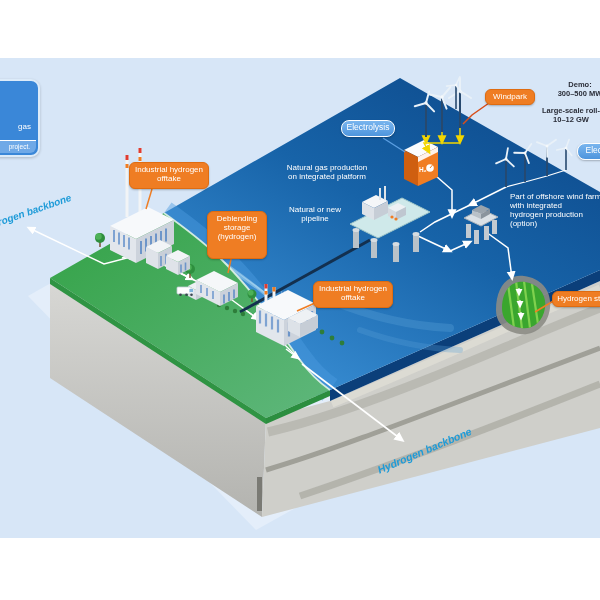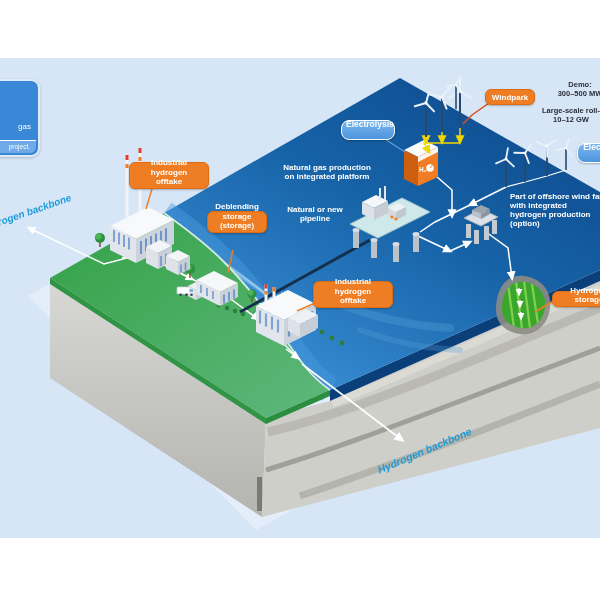--- a/index.html
+++ b/index.html
@@ -1,46 +1,46 @@
 <!DOCTYPE html>
 <html><head>
 <meta charset="utf-8">
 <style>
   html,body{margin:0;padding:0;background:#fff}
   .stage{position:relative;width:600px;height:600px;background:#fff;overflow:hidden;
          font-family:"Liberation Sans",sans-serif}
   .band{position:absolute;left:0;top:58px;width:600px;height:480px;background:#d7e6f7}
   svg.scene{position:absolute;left:0;top:0}
 
-  .lbl{position:absolute;box-sizing:border-box;text-align:center;color:#fff;font-weight:bold;
-       line-height:1.15;display:flex;flex-direction:column;justify-content:flex-end;z-index:5}
+  .lbl{position:absolute;box-sizing:border-box;text-align:center;color:#fff;font-weight:normal;
+       line-height:1.15;display:flex;flex-direction:column;justify-content:flex-start;z-index:5}
   .olabel{background:#ef7d23;border:1px solid #df6c11;border-radius:6px;font-size:8px;
           box-shadow:0 1px 2px rgba(0,0,0,.25);padding:2px 3px}
   .blabel{background:linear-gradient(#79b5ee,#4e95dd);border:1.5px solid #fff;border-radius:8px;
-          font-size:8.5px;box-shadow:0 1px 2px rgba(0,0,0,.25);padding:9px 4px}
-  .wtext{position:absolute;color:#fff;font-size:8px;font-weight:bold;line-height:1.14;
+          font-size:8.5px;box-shadow:0 1px 2px rgba(0,0,0,.25);padding:2px 4px}
+  .wtext{position:absolute;color:#fff;font-size:8px;font-weight:normal;line-height:1.14;
          text-align:center;z-index:4}
   .dtext{position:absolute;color:#2a2d38;font-size:7.5px;font-weight:bold;line-height:1.22;
          text-align:center;z-index:4}
   .bbone{position:absolute;color:#1e9bd8;font-size:10px;font-style:italic;font-weight:bold;
          white-space:nowrap;transform-origin:0 50%;z-index:4}
   .ln{display:block}
 
   #legend{position:absolute;left:-86px;top:79px;width:122px;height:74px;background:#3a87d8;
           border:2px solid #dcebf9;border-radius:9px;box-shadow:0 1px 3px rgba(0,0,0,.2);z-index:5}
   #legend .gas{position:absolute;right:7px;bottom:24px;color:#fff;font-size:8px;font-weight:normal}
   #legend .strip{position:absolute;left:2px;right:2px;bottom:2px;height:13px;background:#6fa9e7;
           border-top:1.5px solid #fff;border-radius:0 0 6px 6px;color:#fff;font-size:6.5px;
           text-align:right;padding:2px 6px 0 0;box-sizing:border-box}
 
   #lab-windpark{left:485px;top:89px;width:50px;height:16px}
   #lab-electrolysis{left:341px;top:120px;width:54px;height:17px}
   #lab-electrolysis-r{left:577px;top:143px;width:60px;height:17px}
   #lab-offtake1{left:129px;top:162px;width:80px;height:27px}
-  #lab-deblending{left:207px;top:211px;width:60px;height:22px}
+  #lab-deblending{left:207px;top:211px;width:60px;height:48px}
   #lab-offtake2{left:313px;top:281px;width:80px;height:27px}
   #lab-storage{left:552px;top:291px;width:74px;height:16px}
 
   #txt-demo{left:554px;top:80px;width:52px}
   #txt-rollout{left:540px;top:106px;width:62px}
   #txt-natgas{left:277px;top:163px;width:100px}
   #txt-pipeline{left:276px;top:205px;width:78px}
   #txt-offshore{left:510px;top:192px;width:112px;text-align:left}
   #txt-bbl{left:-20px;top:223px;transform:rotate(-19deg)}
   #txt-bbb{left:378px;top:464px;transform:rotate(-23deg);font-size:10.5px}
@@ -385,21 +385,21 @@
   <div class="lbl blabel" id="lab-electrolysis-r">
     <span class="ln">Electrolysis</span>
   </div>
   <div class="lbl olabel" id="lab-offtake1">
     <span class="ln">Industrial hydrogen</span>
     <span class="ln">offtake</span>
   </div>
   <div class="lbl olabel" id="lab-deblending">
     <span class="ln">Deblending</span>
     <span class="ln">storage</span>
-    <span class="ln">(storage)</span>
+    <span class="ln">(hydrogen)</span>
   </div>
   <div class="lbl olabel" id="lab-offtake2">
     <span class="ln">Industrial hydrogen</span>
     <span class="ln">offtake</span>
   </div>
   <div class="lbl olabel" id="lab-storage">
     <span class="ln">Hydrogen storage</span>
   </div>
 
   <div class="dtext" id="txt-demo">

